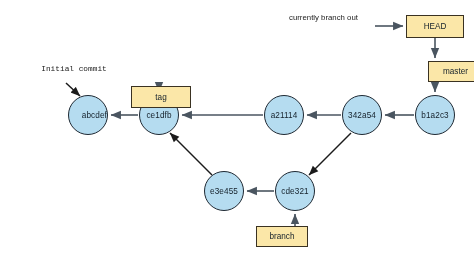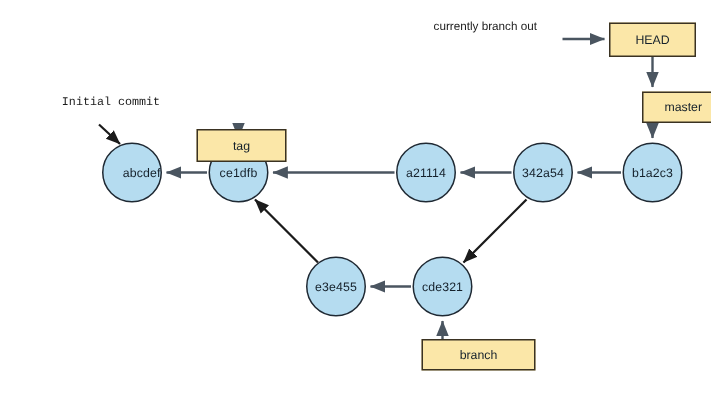--- a/index.html
+++ b/index.html
@@ -121,21 +121,21 @@
 
   <div class="ref-box" style="left:406px; top:15px; width:58px; height:23px;">
     <span>HEAD</span>
   </div>
   <div class="ref-box" style="left:428px; top:61px; width:55px; height:21px;">
     <span>master</span>
   </div>
   <div class="ref-box" style="left:131px; top:60px; width:60px; height:22px;margin-top:26px;">
     <span>tag</span>
   </div>
-  <div class="ref-box" style="left:281px; top:226px; width:76px; height:21px;">
+  <div class="ref-box" style="left:256px; top:226px; width:52px; height:21px;">
     <span>branch</span>
   </div>
 
   <div class="annotation" style="left:276px; top:13px; width:95px;">
     <div>currently branch out</div>
   </div>
   <div class="annotation" style="left:38px; top:64px; width:72px;font-family:Liberation Mono, monospace;">
     <div>Initial commit</div>
   </div>
 

